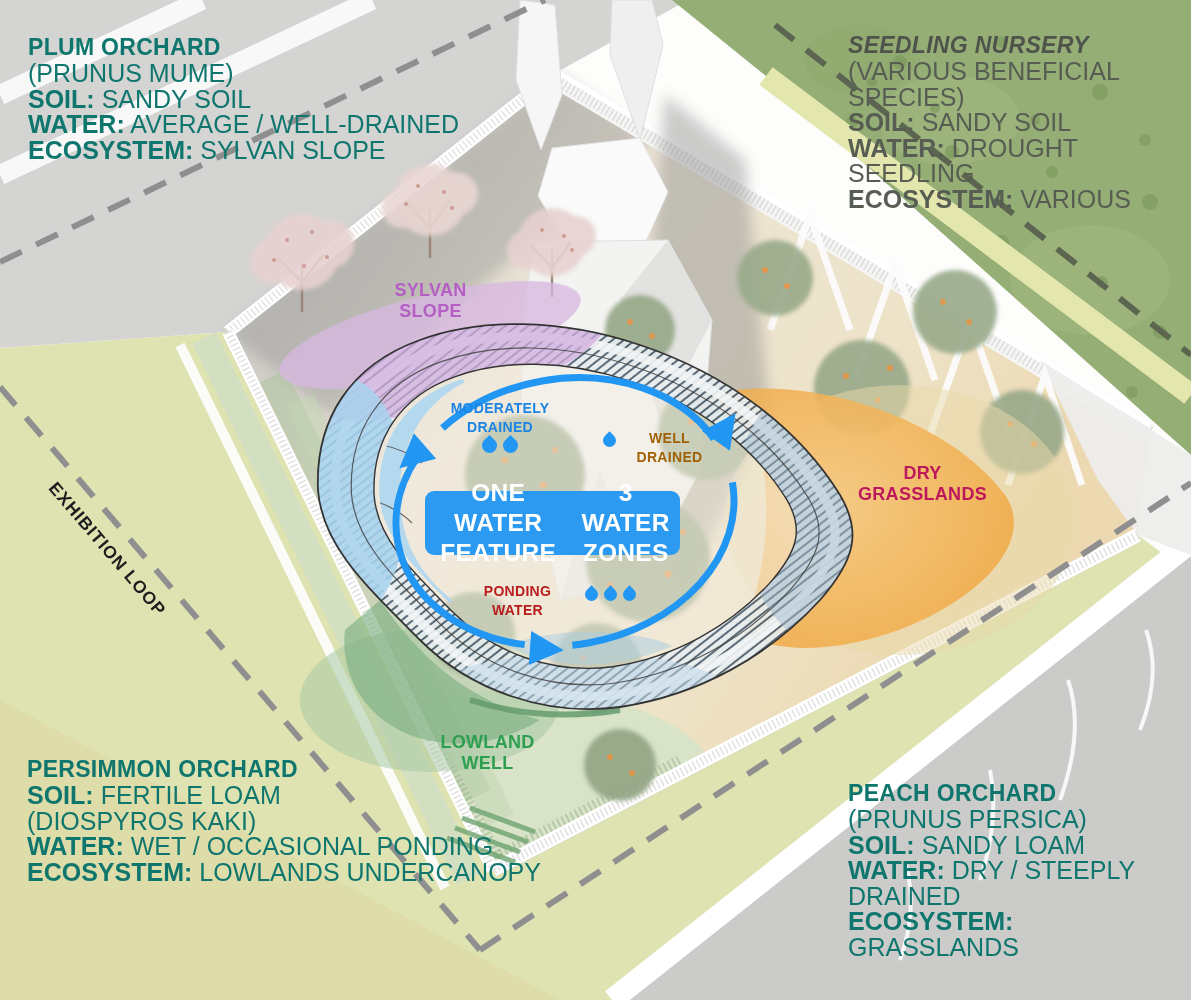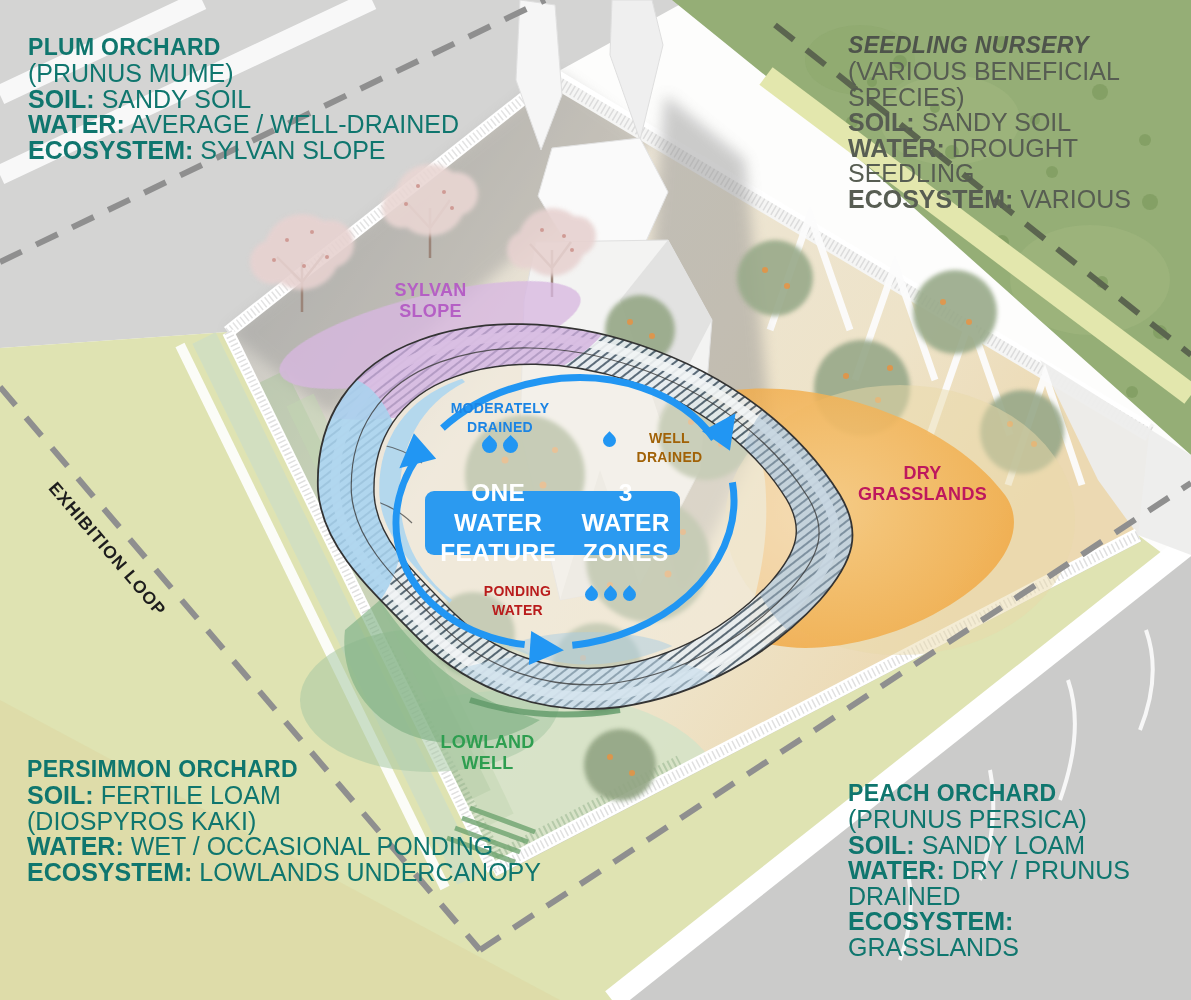--- a/index.html
+++ b/index.html
@@ -351,21 +351,21 @@
   <div class="row"><span class="lbl">SOIL:</span> <span>FERTILE LOAM</span></div>
   <div class="row">(DIOSPYROS KAKI)</div>
   <div class="row"><span class="lbl">WATER:</span> <span>WET / OCCASIONAL PONDING</span></div>
   <div class="row"><span class="lbl">ECOSYSTEM:</span> <span>LOWLANDS UNDERCANOPY</span></div>
 </div>
 
 <div class="info" style="left:848px;top:779px;">
   <div class="title">PEACH ORCHARD</div>
   <div class="row">(PRUNUS PERSICA)</div>
   <div class="row"><span class="lbl">SOIL:</span> <span>SANDY LOAM</span></div>
-  <div class="row"><span class="lbl">WATER:</span> <span>DRY / PRUNUS DRAINED</span></div>
+  <div class="row"><span class="lbl">WATER:</span> <span>DRY / STEEPLY DRAINED</span></div>
   <div class="row"><span class="lbl">ECOSYSTEM:</span> <span>GRASSLANDS</span></div>
 </div>
 
 <div class="zlabel" style="left:363px;top:280px;width:135px;color:#b55fc5;">
   <div>SYLVAN</div>
       <div>SLOPE</div>
 </div>
 <div class="zlabel" style="left:835px;top:463px;width:175px;color:#be185d;">
   <div>DRY</div>
       <div>GRASSLANDS</div>

